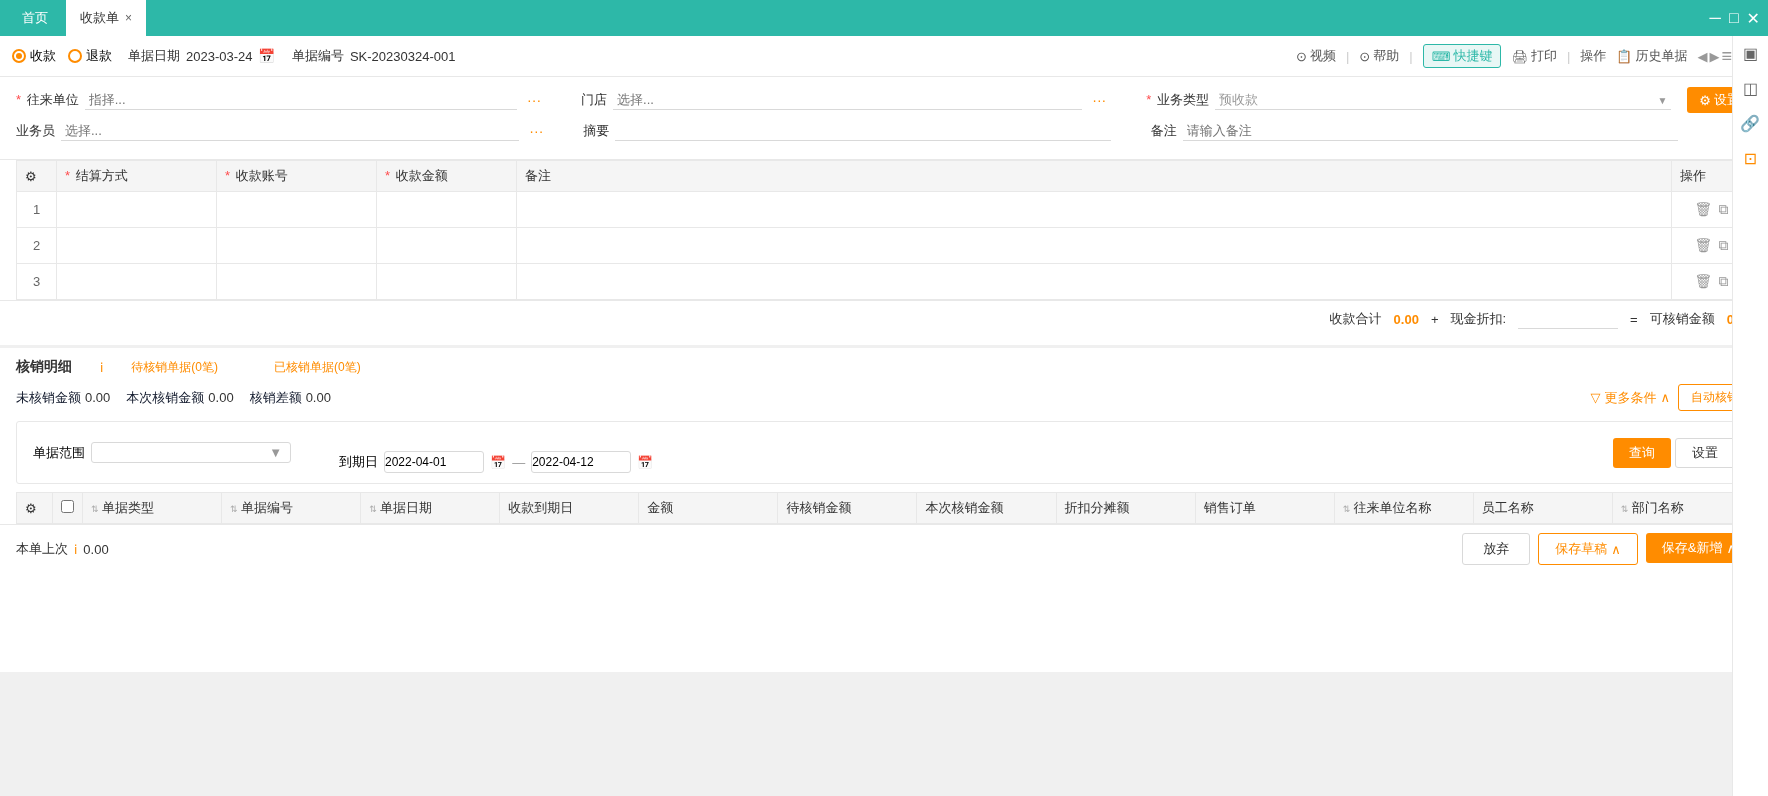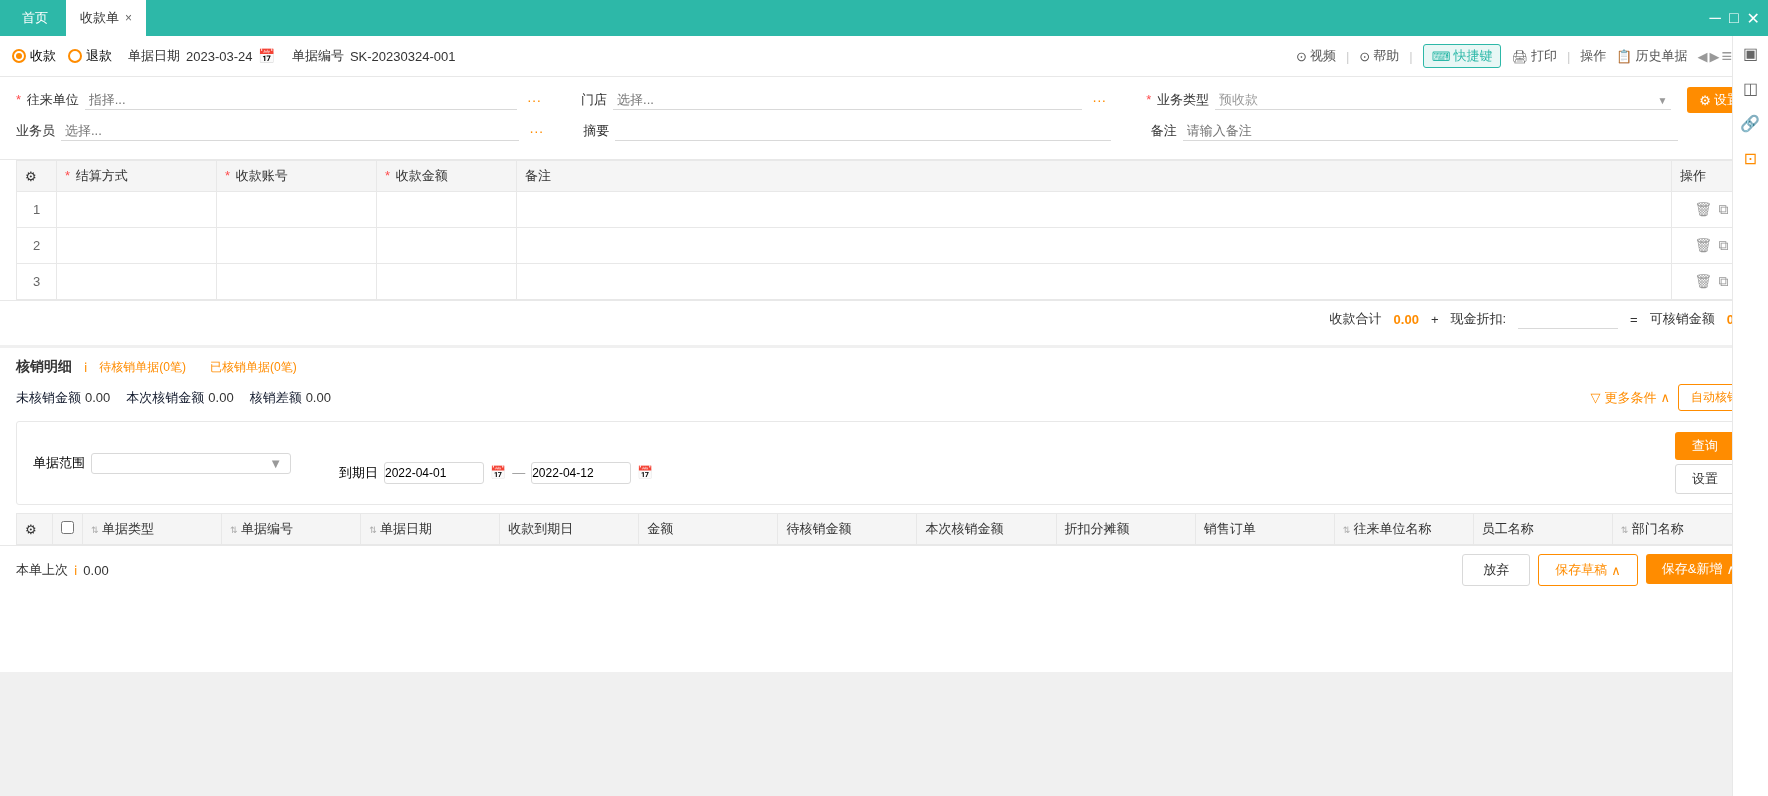--- a/index.html
+++ b/index.html
@@ -160,21 +160,21 @@
       text-align: right;
     }
 
     
     .verify-section {
       background: white;
       margin-top: 8px;
       border-top: 3px solid #f0f0f0;
       padding: 10px 16px 0;
     }
-    .verify-header { display: flex; align-items: center; gap: 12px; margin-bottom: 8px; }
+    .verify-header { display: flex; align-items: center; gap: 28px; margin-bottom: 8px; }
     .verify-title { font-size: 14px; font-weight: bold; color: #333; }
     .verify-info-icon { color: #ff8c00; cursor: pointer; }
     .verify-tab { color: #ff8c00; cursor: pointer; font-size: 12px; }
     .verify-tab-sep { color: #ccc; }
 
     .verify-stats { display: flex; align-items: center; gap: 16px; margin-bottom: 10px; color: #333; font-size: 12px; }
     .verify-stat { display: flex; align-items: center; gap: 4px; }
     .verify-stat-label { color: #0f172a; }
     .verify-stat-value { color: #333; }
     .filter-btn { display: flex; align-items: center; gap: 4px; color: #ff8c00; cursor: pointer; font-size: 12px; }
@@ -233,21 +233,21 @@
     }
     .setting-btn {
       background: white;
       border: 1px solid #d9d9d9;
       color: #333;
       padding: 5px 16px;
       border-radius: 3px;
       cursor: pointer;
       font-size: 13px;
     }
-    .filter-actions { display: flex; flex-direction: column; gap: 4px; margin-left: auto; }
+    .filter-actions { display: flex; flex-direction: row; gap: 4px; margin-left: auto; }
 
     
     .bottom-table {
       width: 100%;
       border-collapse: collapse;
       table-layout: fixed;
     }
     .bottom-table th {
       background: #f5f5f5;
       border: 1px solid #e8e8e8;

